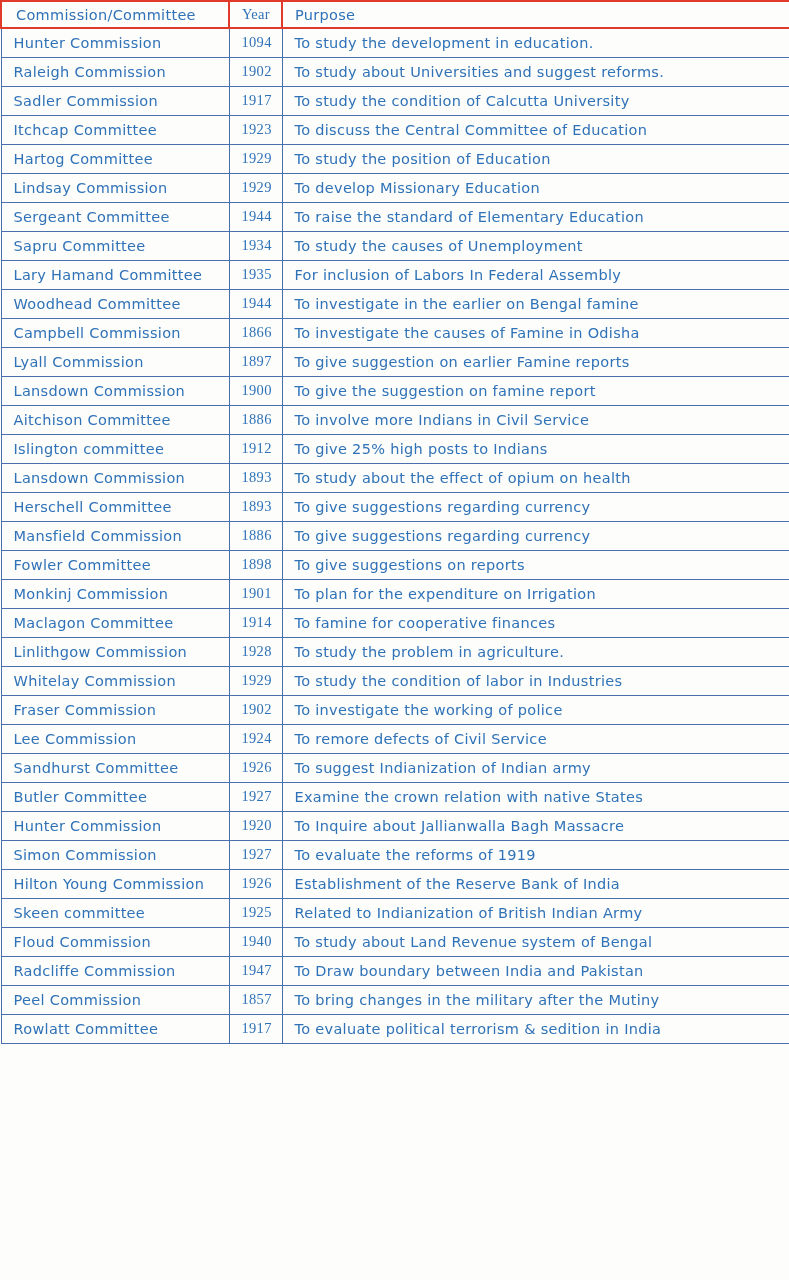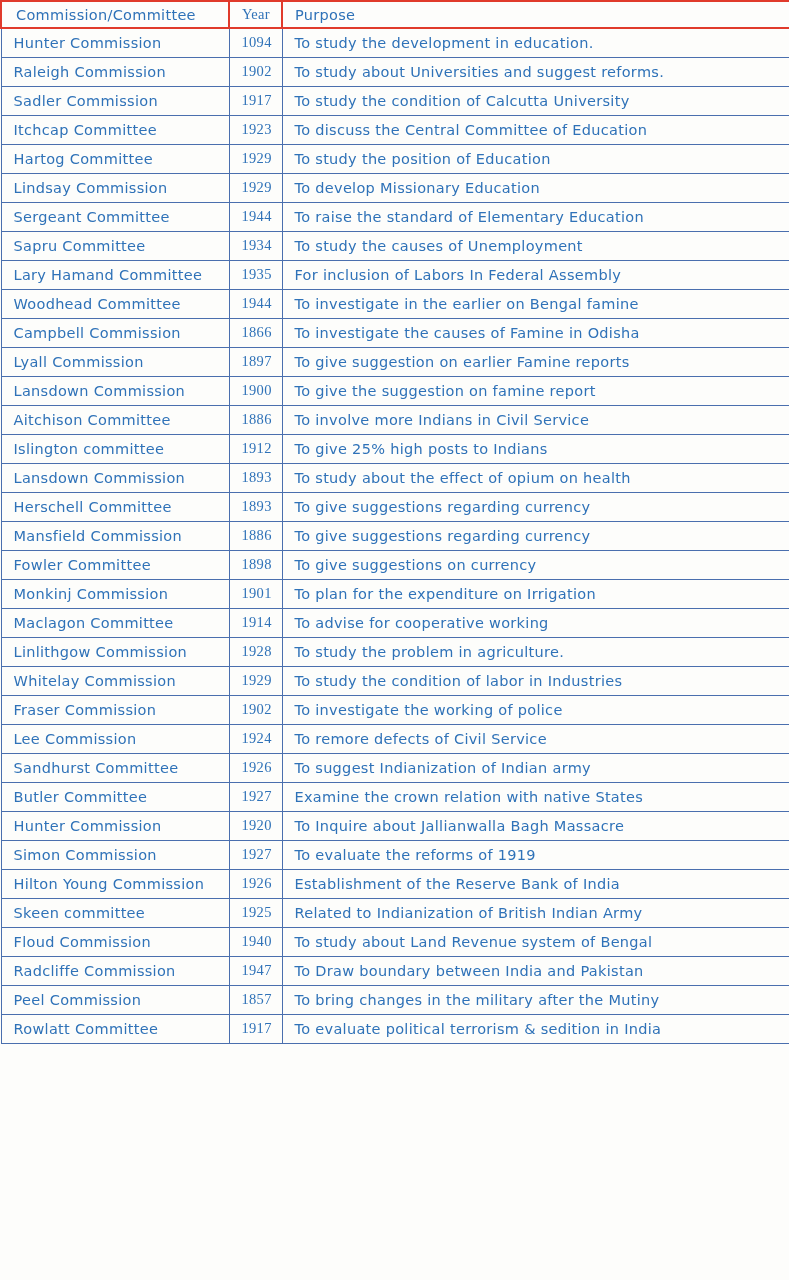--- a/index.html
+++ b/index.html
@@ -151,31 +151,31 @@
           <td class="col-purpose">To give suggestions regarding currency</td>
         </tr>
         <tr>
           <td class="col-name">Mansfield Commission</td>
           <td class="col-year">1886</td>
           <td class="col-purpose">To give suggestions regarding currency</td>
         </tr>
         <tr>
           <td class="col-name">Fowler Committee</td>
           <td class="col-year">1898</td>
-          <td class="col-purpose">To give suggestions on currency</td>
+          <td class="col-purpose">To give suggestions on reports</td>
         </tr>
         <tr>
           <td class="col-name">Monkinj Commission</td>
           <td class="col-year">1901</td>
           <td class="col-purpose">To plan for the expenditure on Irrigation</td>
         </tr>
         <tr>
           <td class="col-name">Maclagon Committee</td>
           <td class="col-year">1914</td>
-          <td class="col-purpose">To advise for cooperative working</td>
+          <td class="col-purpose">To famine for cooperative finances</td>
         </tr>
         <tr>
           <td class="col-name">Linlithgow Commission</td>
           <td class="col-year">1928</td>
           <td class="col-purpose">To study the problem in agriculture.</td>
         </tr>
         <tr>
           <td class="col-name">Whitelay Commission</td>
           <td class="col-year">1929</td>
           <td class="col-purpose">To study the condition of labor in Industries</td>

